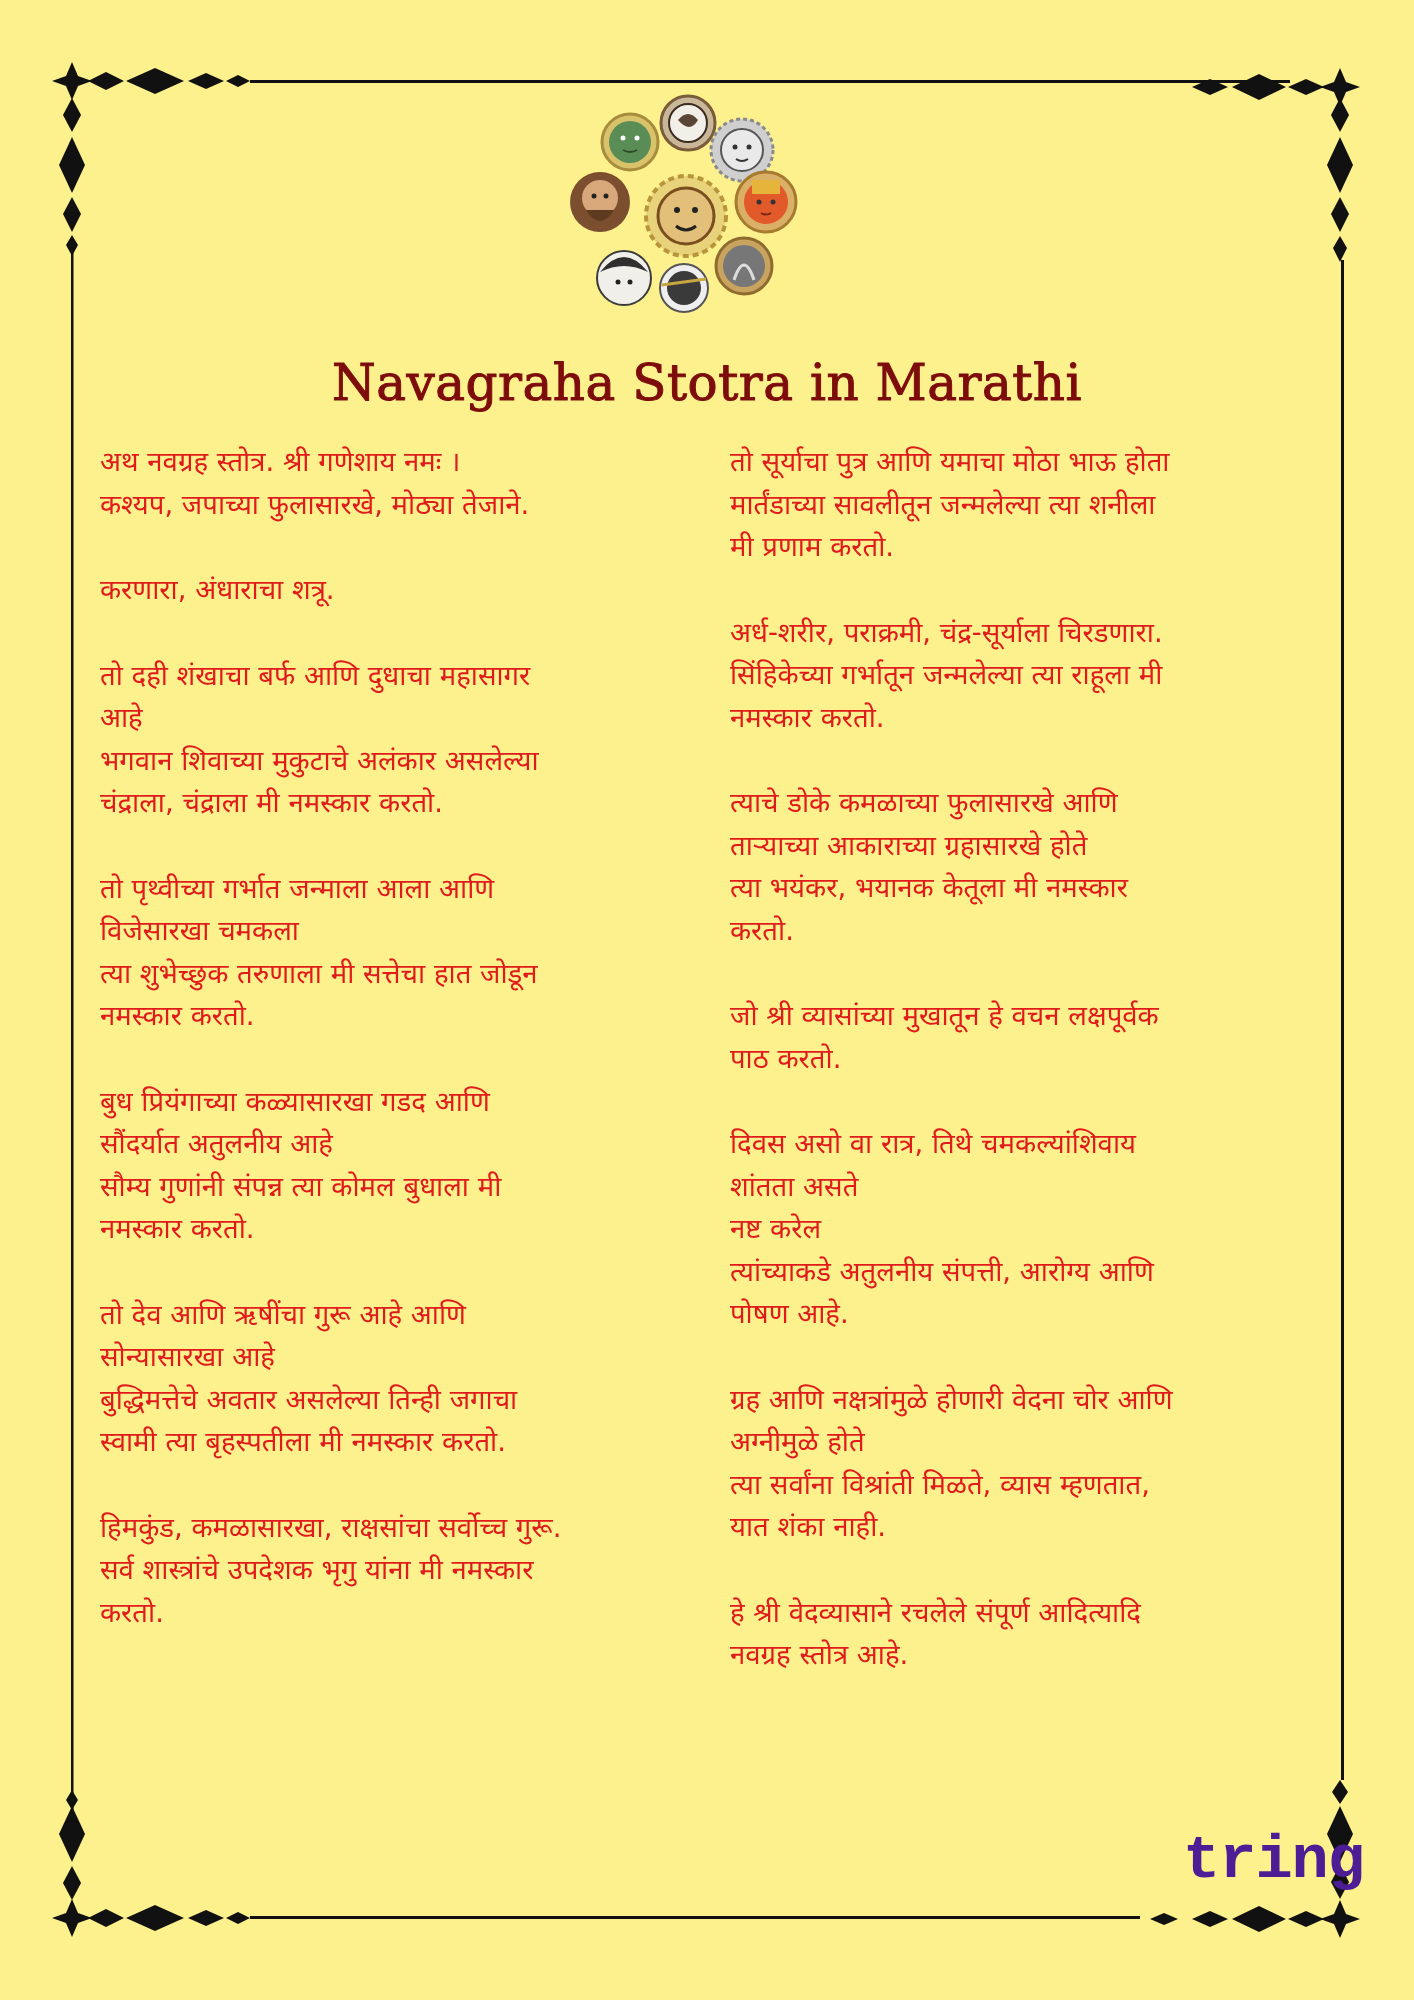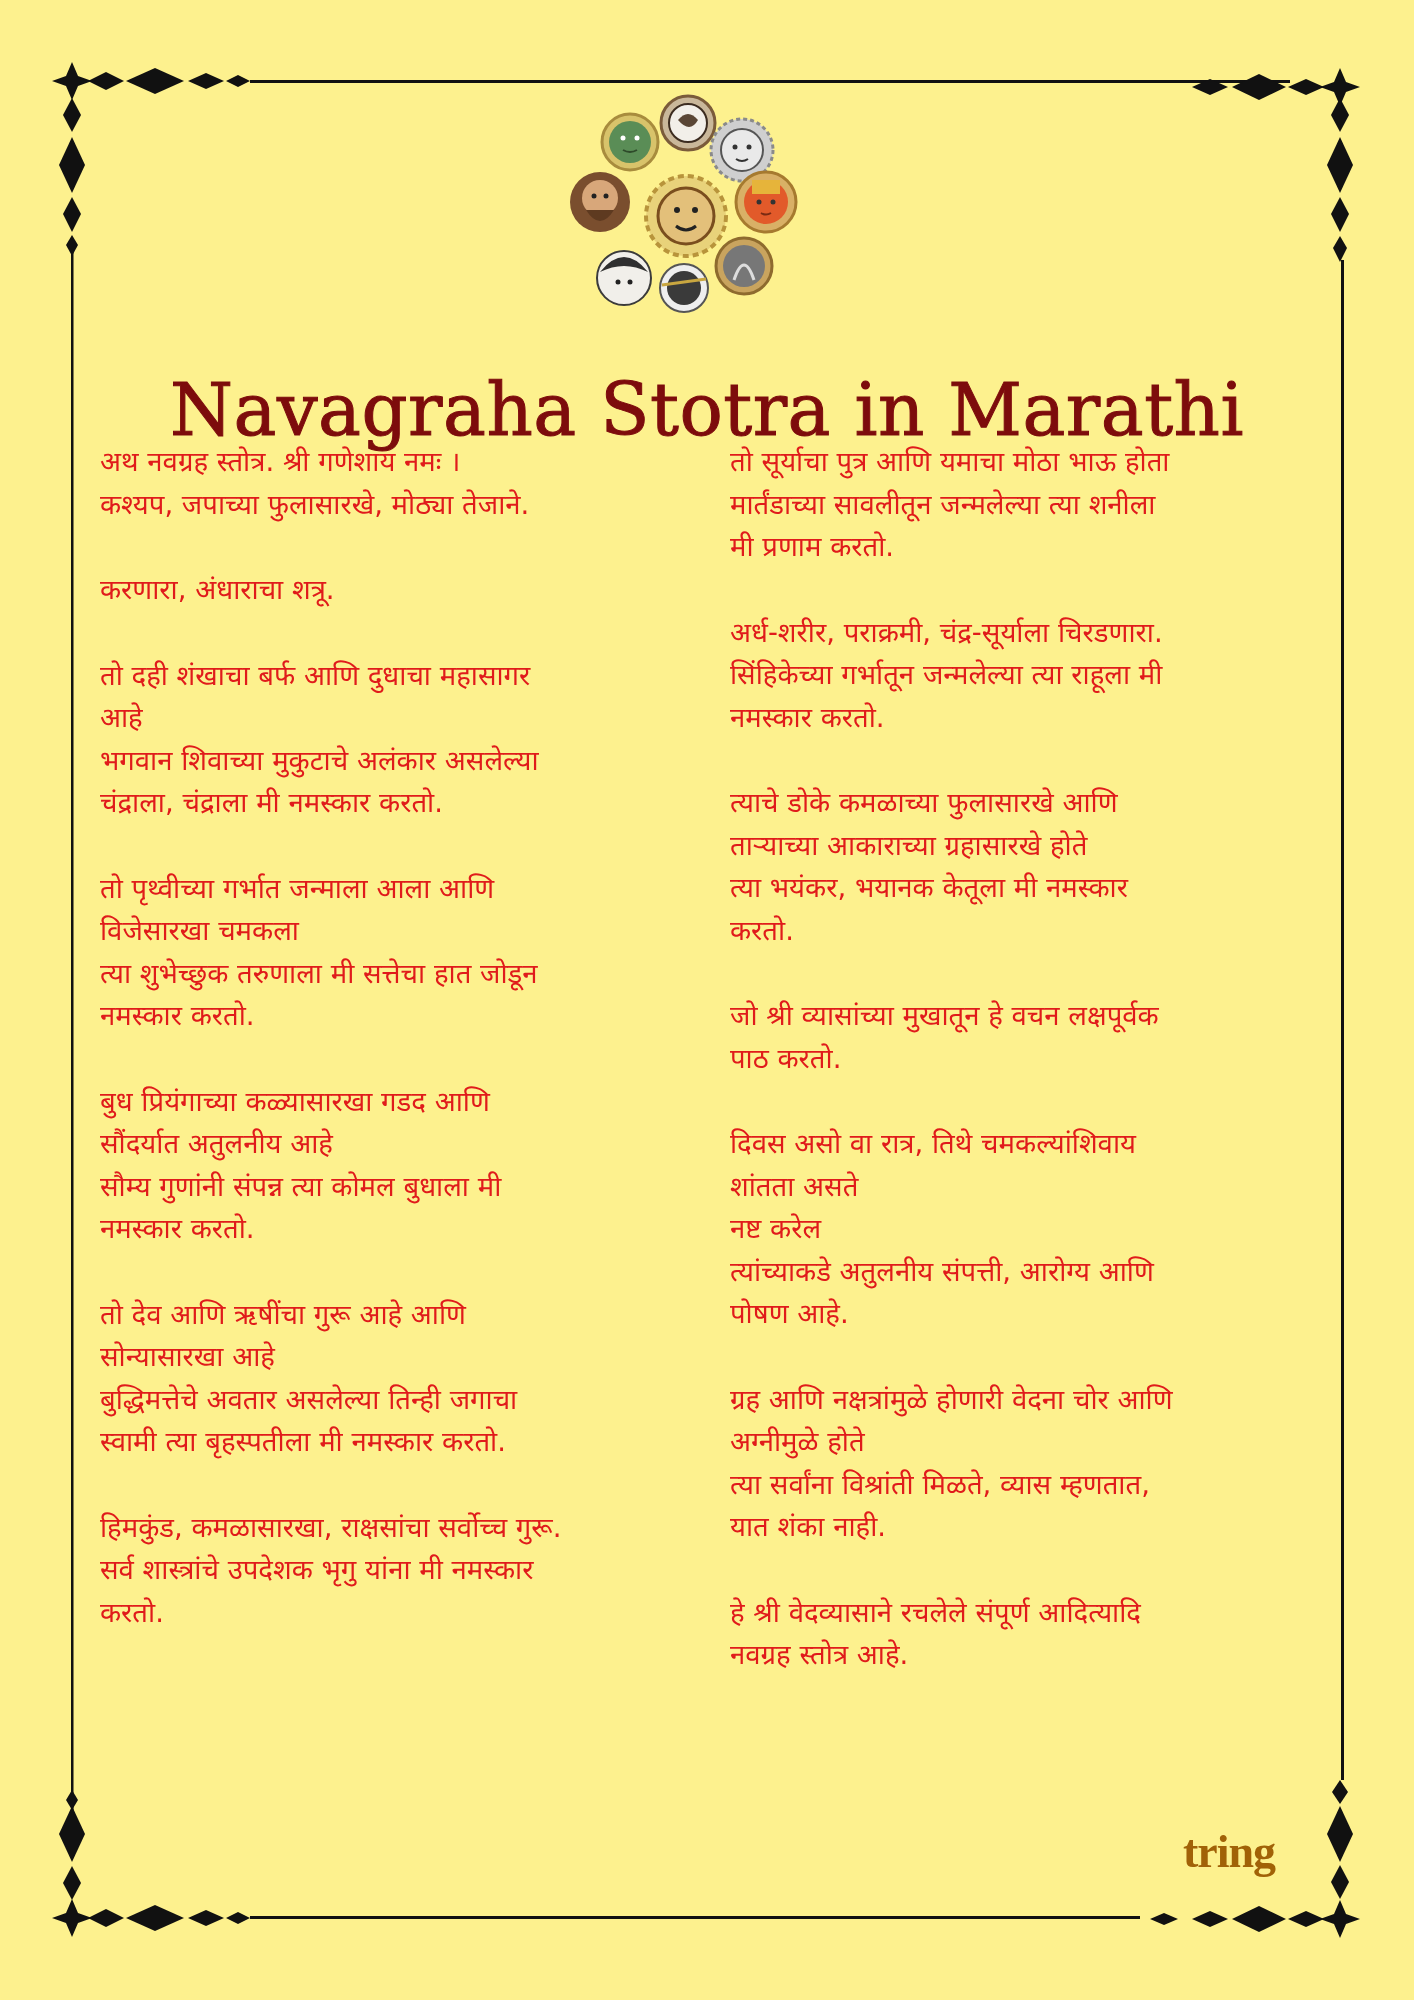--- a/index.html
+++ b/index.html
@@ -9,38 +9,38 @@
       font-family:"DejaVu Sans", sans-serif;
     }
     .frame { position:absolute; left:0; top:0; width:1414px; height:2000px; }
     .frame svg { position:absolute; left:0; top:0; }
 
     .emblem { position:absolute; left:560px; top:90px; width:260px; height:230px; }
 
     .title {
       position:absolute; left:0; width:1414px; top:320px; text-align:center;
       font-family:"DejaVu Serif", "Liberation Serif", serif;
-      font-size:72px; font-weight:normal; color:#7d0c0c; letter-spacing:0.5px;
+      font-size:50px; font-weight:normal; color:#7d0c0c; letter-spacing:0.5px;
       -webkit-text-stroke:1px #7d0c0c;
     }
 
     .col {
       position:absolute; top:440px; width:600px; text-align:left;
       color:#e01b1b; font-size:27.5px; line-height:42.5px;
       font-family:"DejaVu Sans", "Liberation Sans", sans-serif;
     }
     .col.left { left:100px; }
     .col.right { left:730px; }
     .stanza { margin:0 0 43px 0; }
     .stanza .line { display:block; }
 
     .logo {
       position:absolute; left:1183px; top:1825px;
-      font-family:Liberation Serif, serif; font-weight:bold;
-      font-size:46px; color:#a16207; letter-spacing:-1px;
+      font-family:Liberation Mono, monospace; font-weight:bold;
+      font-size:62px; color:#4c1d95; letter-spacing:-1px;
     }
   </style>
 </head>
 <body>
 
 <div class="frame">
   <svg width="1414" height="2000" viewBox="0 0 1414 2000" xmlns="http://www.w3.org/2000/svg">
     <g fill="#111" stroke="none">
 
       <rect x="250" y="80" width="1040" height="3"></rect>

